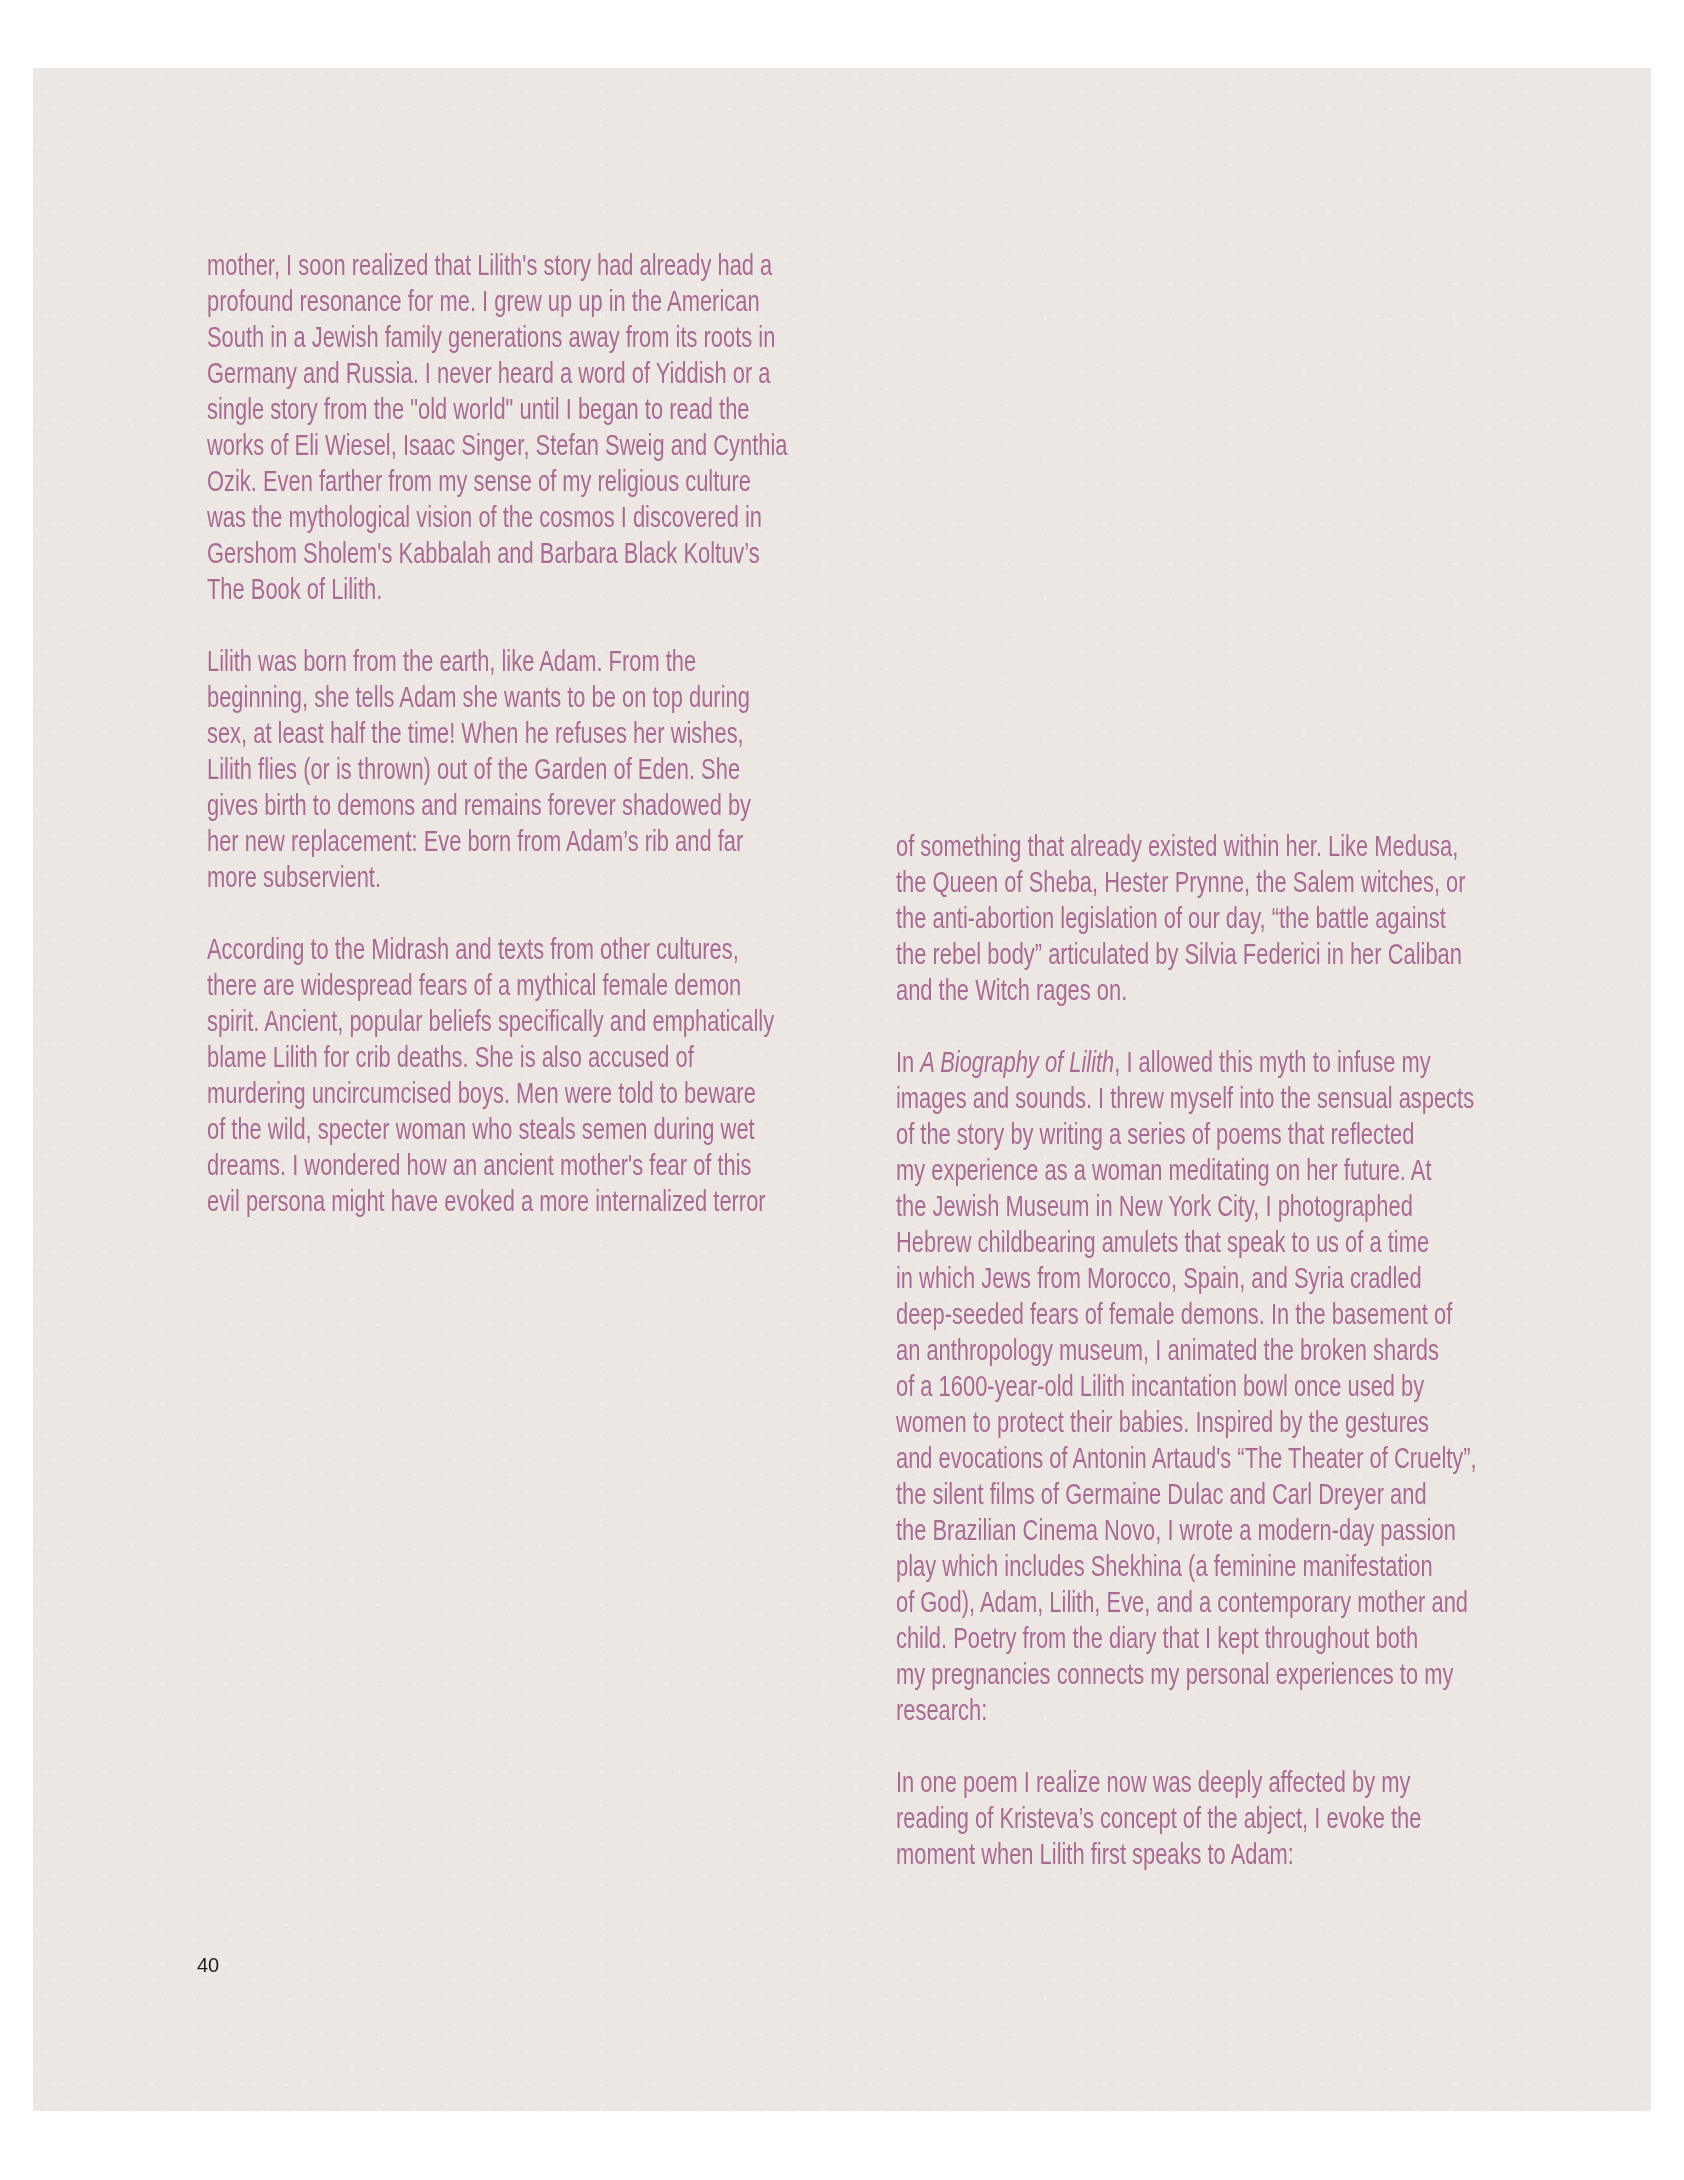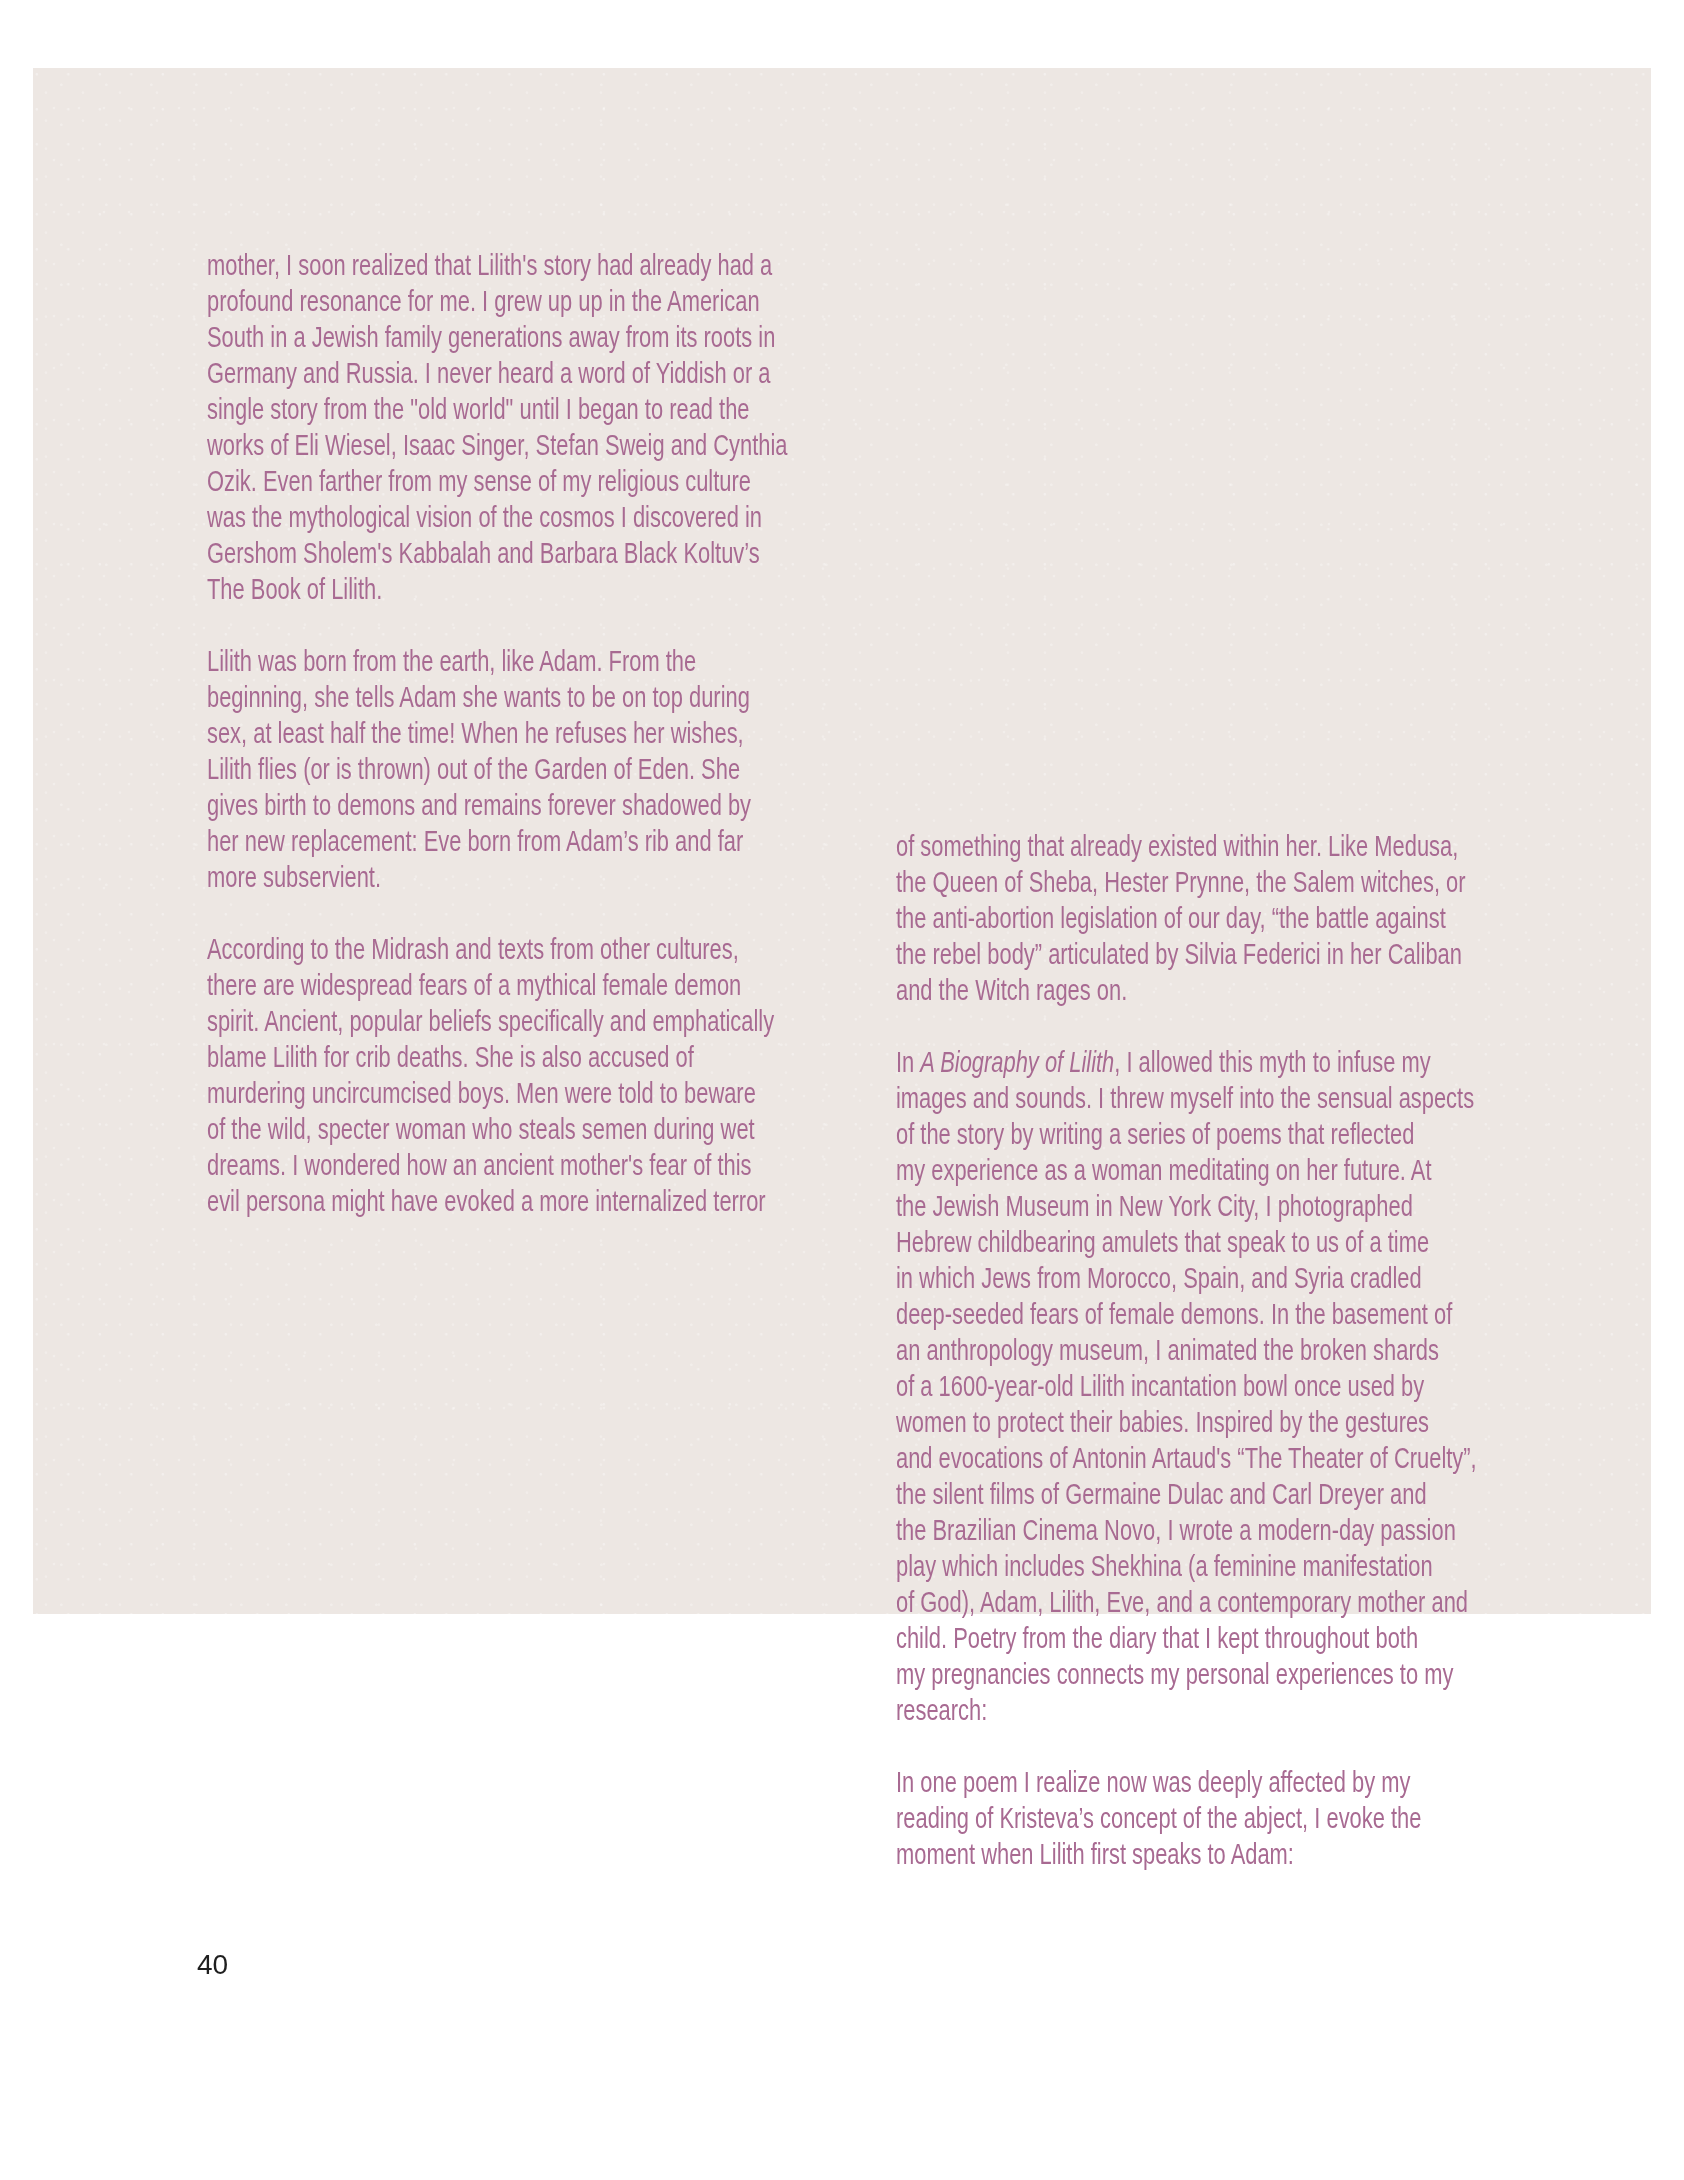--- a/index.html
+++ b/index.html
@@ -11,21 +11,21 @@
       width: 1685px;
       height: 2181px;
       position: relative;
       overflow: hidden;
     }
     .page {
       position: absolute;
       left: 33px;
       top: 68px;
       width: 1618px;
-      height: 1546px;
+      height: 2043px;
       background-color: #ede7e3;
       background-image:
         radial-gradient(circle at 12% 18%, rgba(255,255,255,0.35) 0 0.9px, transparent 1.7px),
         radial-gradient(circle at 63% 42%, rgba(255,255,255,0.30) 0 0.9px, transparent 1.7px),
         radial-gradient(circle at 84% 77%, rgba(255,255,255,0.30) 0 0.9px, transparent 1.7px),
         radial-gradient(circle at 35% 88%, rgba(255,255,255,0.25) 0 0.9px, transparent 1.7px);
       background-size: 31.5px 35px, 45px 40px, 25px 52px, 37px 28px;
     }
     .col {
       position: absolute;
@@ -60,21 +60,21 @@
       font-weight: bold;
       font-style: italic;
       transform: scaleX(0.745);
     }
     .it { font-style: italic; }
     .page-number {
       position: absolute;
       left: 164px;   
       top: 1880px;
       font-family: "Liberation Sans", "DejaVu Sans", sans-serif;
-      font-size: 28px;
+      font-size: 20px;
       color: #1f1f1f;
       line-height: 34px;
     }
   </style>
 </head>
 <body>
 
 <div class="page">
 
   <div class="col col-left">

